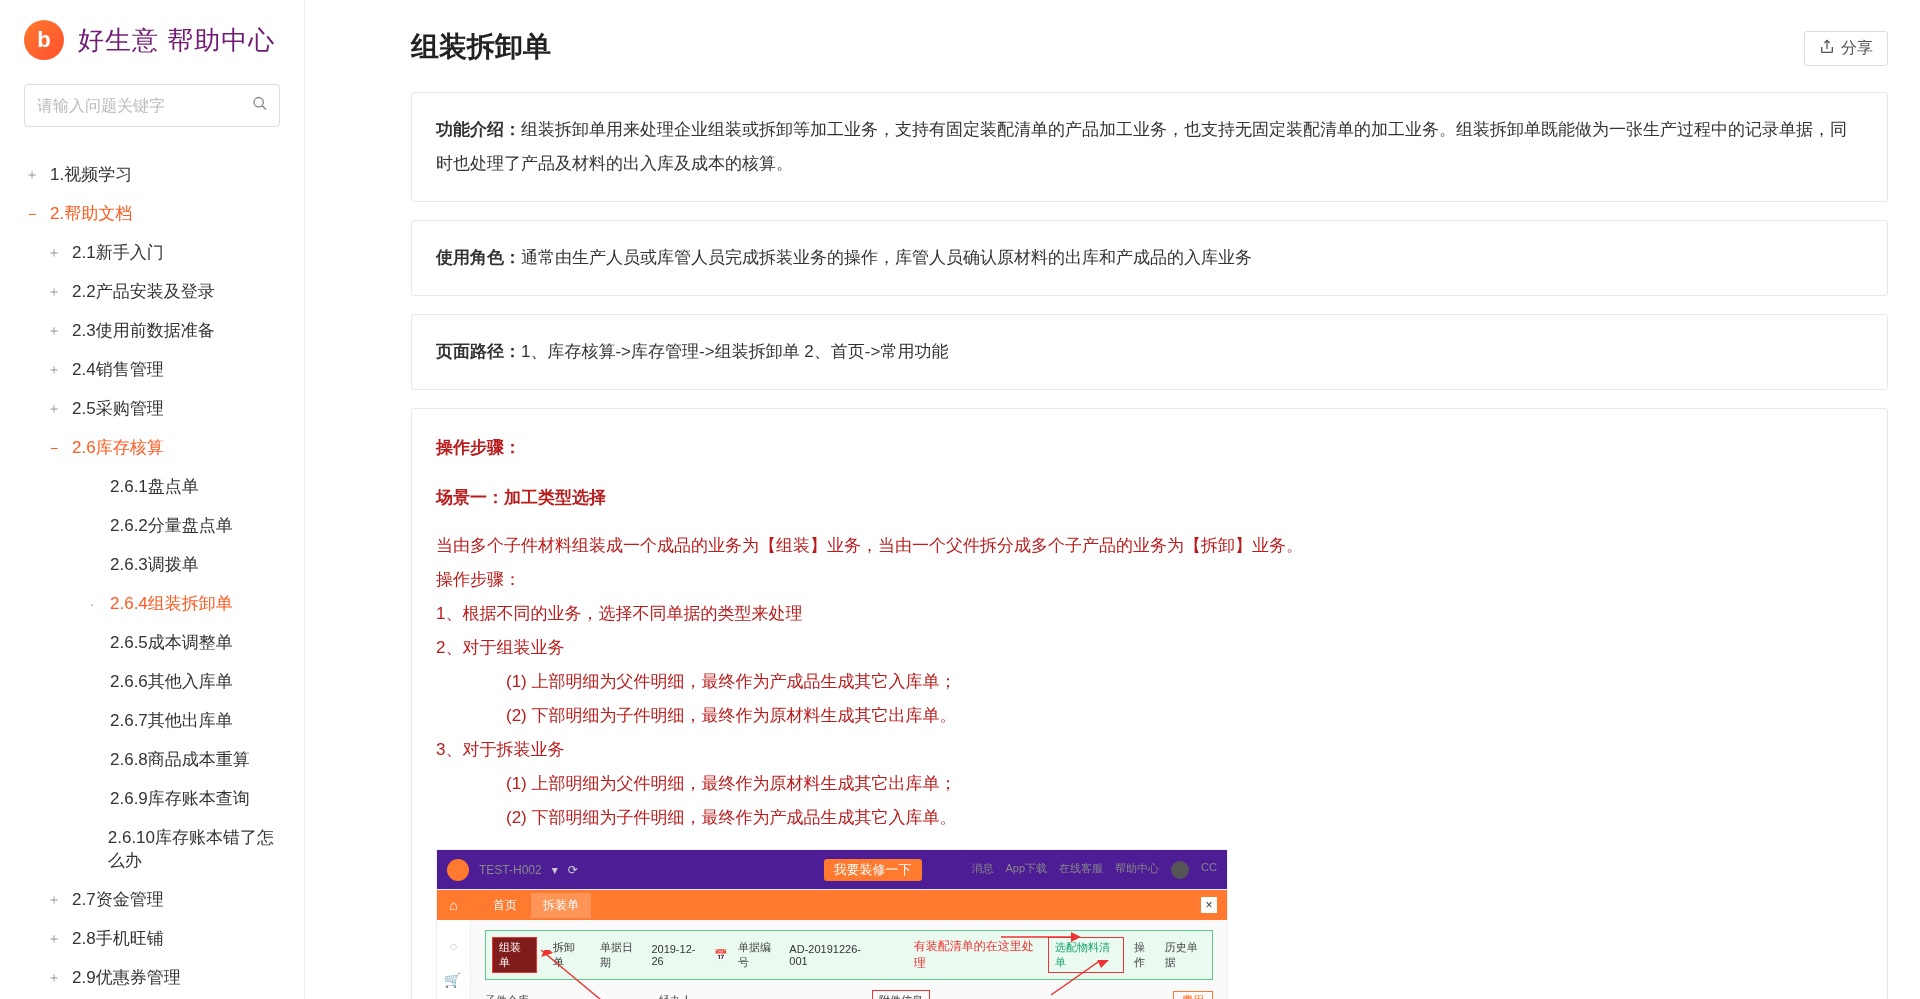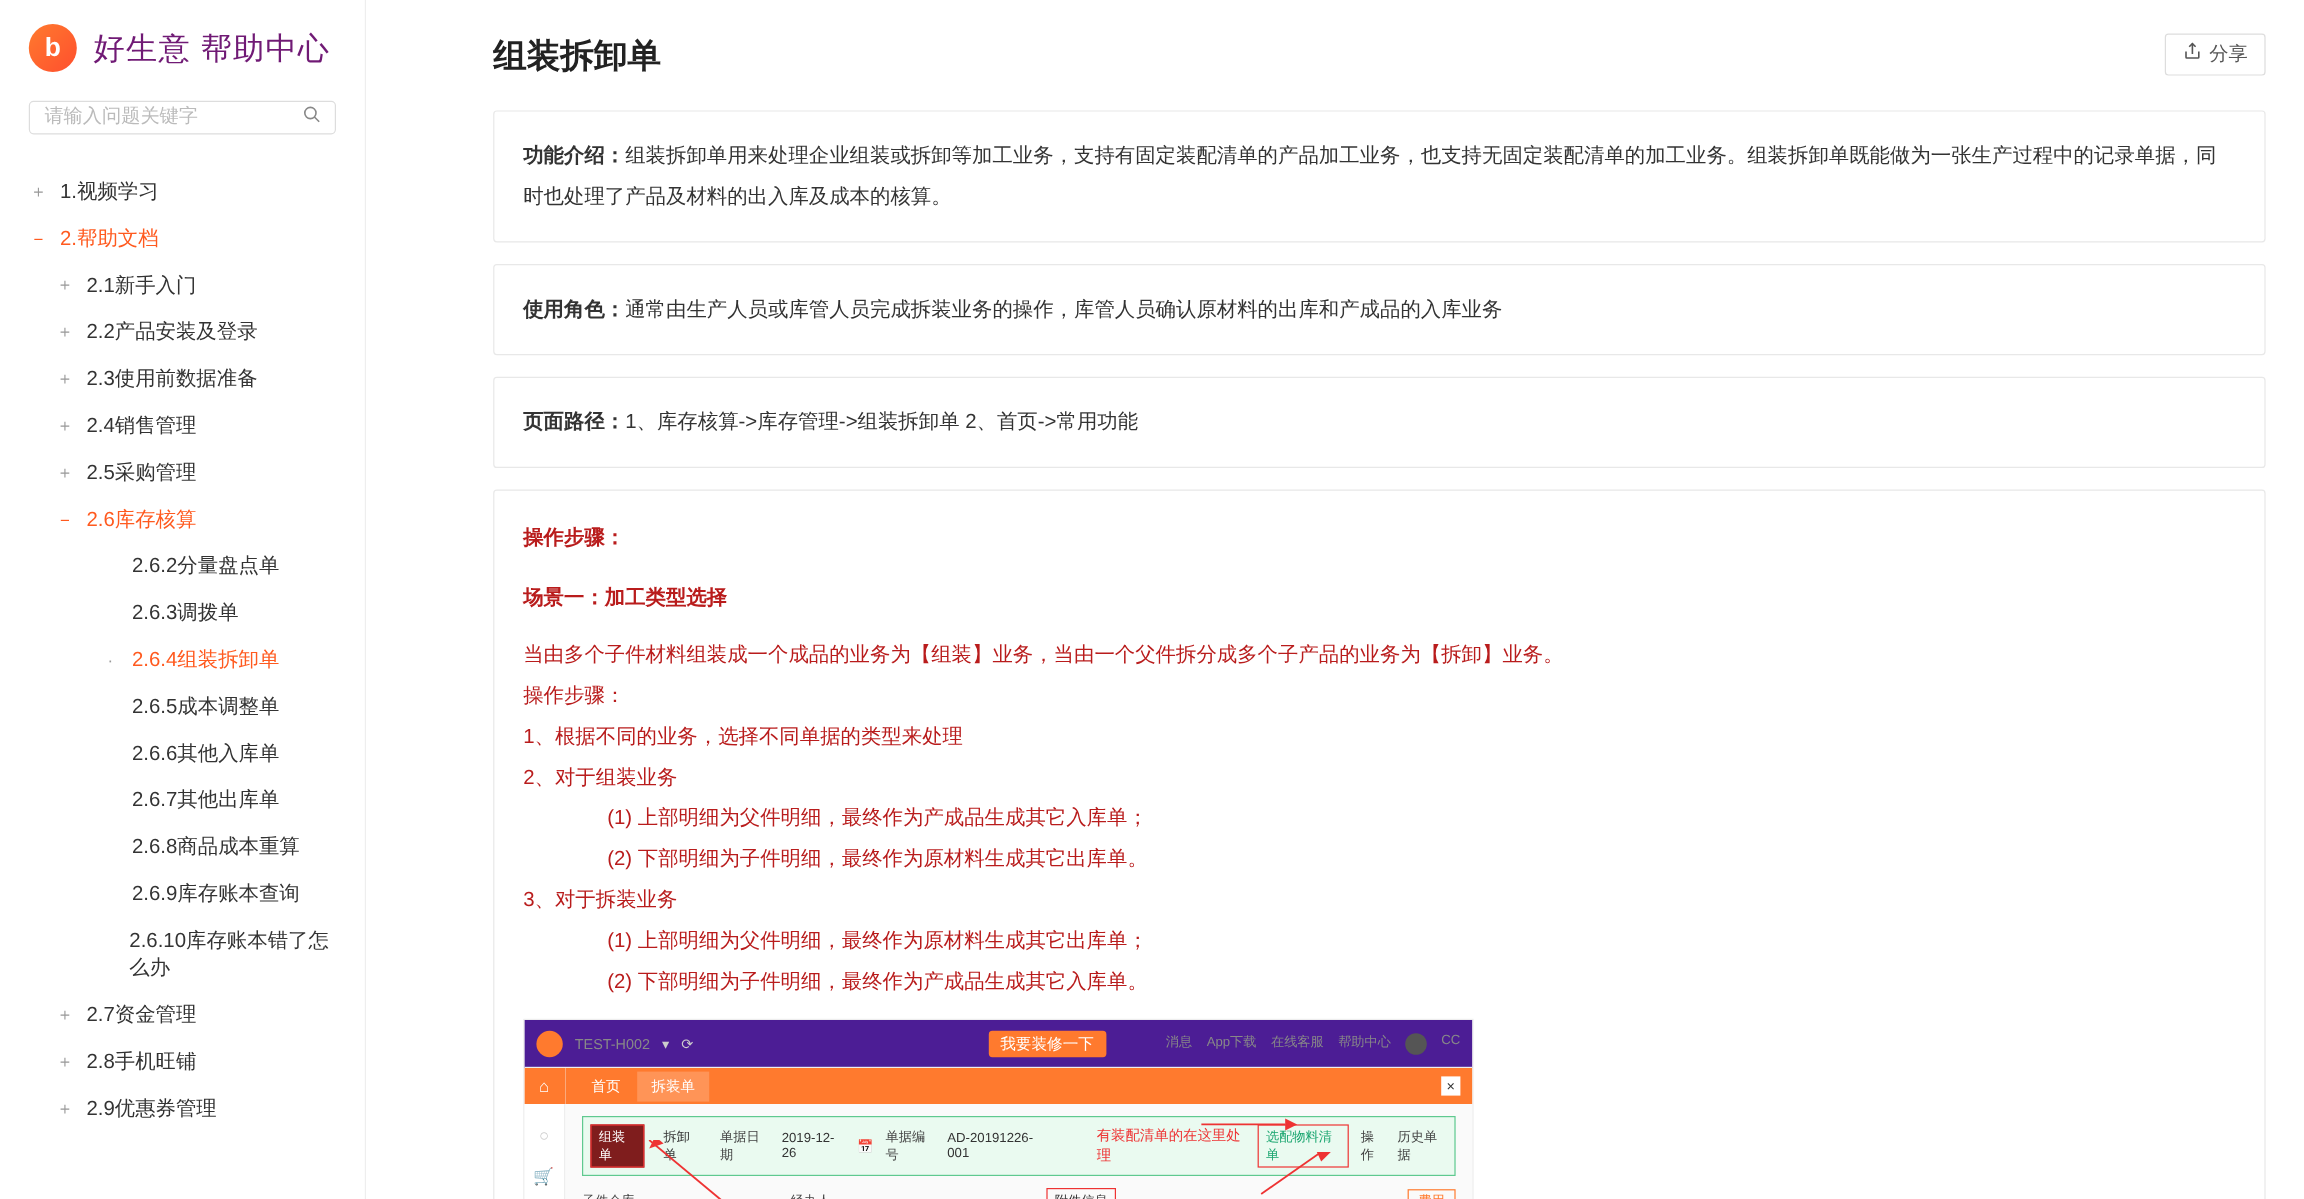--- a/index.html
+++ b/index.html
@@ -5,37 +5,37 @@
 * { margin:0; padding:0; box-sizing:border-box; }
 body { font-family:"Microsoft YaHei","PingFang SC",Arial,sans-serif; background:#fff; color:#333; font-size:18px; }
 .page { display:flex; width:1920px; height:1016px; }
 
 
 .sidebar { width:305px; padding:20px 24px 0 24px; border-right:1px solid #eee; overflow:hidden; }
 .brand { display:flex; align-items:center; gap:14px; margin-bottom:24px; }
 .brand-icon { width:40px; height:40px; border-radius:50%; background:linear-gradient(135deg,#ff7a2e,#ff4f2e); display:flex; align-items:center; justify-content:center; color:#fff; font-weight:bold; font-size:22px; }
 .brand-text { font-size:26px; color:#701a75; letter-spacing:1px; }
 .search { position:relative; margin-bottom:28px; }
-.search input { width:100%; height:28px; border:1px solid #ddd; border-radius:4px; padding:0 40px 0 12px; font-size:16px; color:#333; }
+.search input { width:100%; height:43px; border:1px solid #ddd; border-radius:4px; padding:0 40px 0 12px; font-size:16px; color:#333; }
 .search input::placeholder { color:#bbb; }
 .search-icon { position:absolute; right:12px; top:50%; transform:translateY(-50%); color:#888; font-size:18px; pointer-events:none; }
 .nav { list-style:none; }
 .nav-item { display:flex; align-items:center; gap:10px; padding:8px 0; font-size:17px; color:#333; cursor:pointer; }
 .nav-item.active-expanded { color:#ff5a1f; }
 .nav-icon { width:16px; height:16px; display:inline-flex; align-items:center; justify-content:center; font-size:14px; color:#999; }
 .nav-icon.minus { color:#ff5a1f; }
 .sub, .subsub { list-style:none; }
 .sub .nav-item { padding-left:22px; }
 .subsub .nav-item { padding-left:60px; }
 .subsub .nav-item.current { color:#ff5a1f; }
 .subsub .nav-item:not(.current) .nav-icon { visibility:hidden; }
 
 
 .content { flex:1; padding:28px 32px 0 106px; background:#fff; overflow:hidden; }
-.title-row { display:flex; justify-content:space-between; align-items:flex-start; margin-bottom:26px; }
+.title-row { display:flex; justify-content:space-between; align-items:flex-end; margin-bottom:26px; }
 .page-title { font-size:28px; font-weight:600; color:#222; }
 .share-btn { border:1px solid #ddd; background:#fff; padding:6px 14px; border-radius:3px; font-size:16px; color:#555; display:flex; align-items:center; gap:6px; cursor:pointer; }
 .card { border:1px solid #e8e8e8; border-radius:3px; padding:20px 24px; margin-bottom:18px; font-size:17px; line-height:2.0; color:#333; }
 .card .label { font-weight:600; }
 .steps { border:1px solid #e8e8e8; border-radius:3px; padding:22px 24px 0 24px; }
 .steps .h { font-size:17px; font-weight:600; margin-bottom:16px; }
 .steps .scene { font-weight:600; margin-bottom:14px; }
 .steps p { line-height:2.0; font-size:17px; color:#b91c1c; }
 .steps .ind2 { padding-left:70px; }
 .shot { margin-top:14px; border:1px solid #eee; width:792px; height:360px; background:#fafafa; position:relative; overflow:hidden; }
@@ -100,20 +100,24 @@
           </li>
         <li class="nav-item">
             <span class="nav-icon">＋</span>
             <span>2.5采购管理</span>
           </li>
         <li class="nav-item active-expanded">
             <span class="nav-icon minus">−</span>
             <span>2.6库存核算</span>
           </li>
         <ul class="subsub">
+          <li class="nav-item">
+              <span class="nav-icon">·</span>
+              <span>2.6.1盘点单</span>
+            </li>
           <li class="nav-item">
               <span class="nav-icon">·</span>
               <span>2.6.2分量盘点单</span>
             </li>
           <li class="nav-item">
               <span class="nav-icon">·</span>
               <span>2.6.3调拨单</span>
             </li>
           <li class="nav-item current">
               <span class="nav-icon">·</span>

